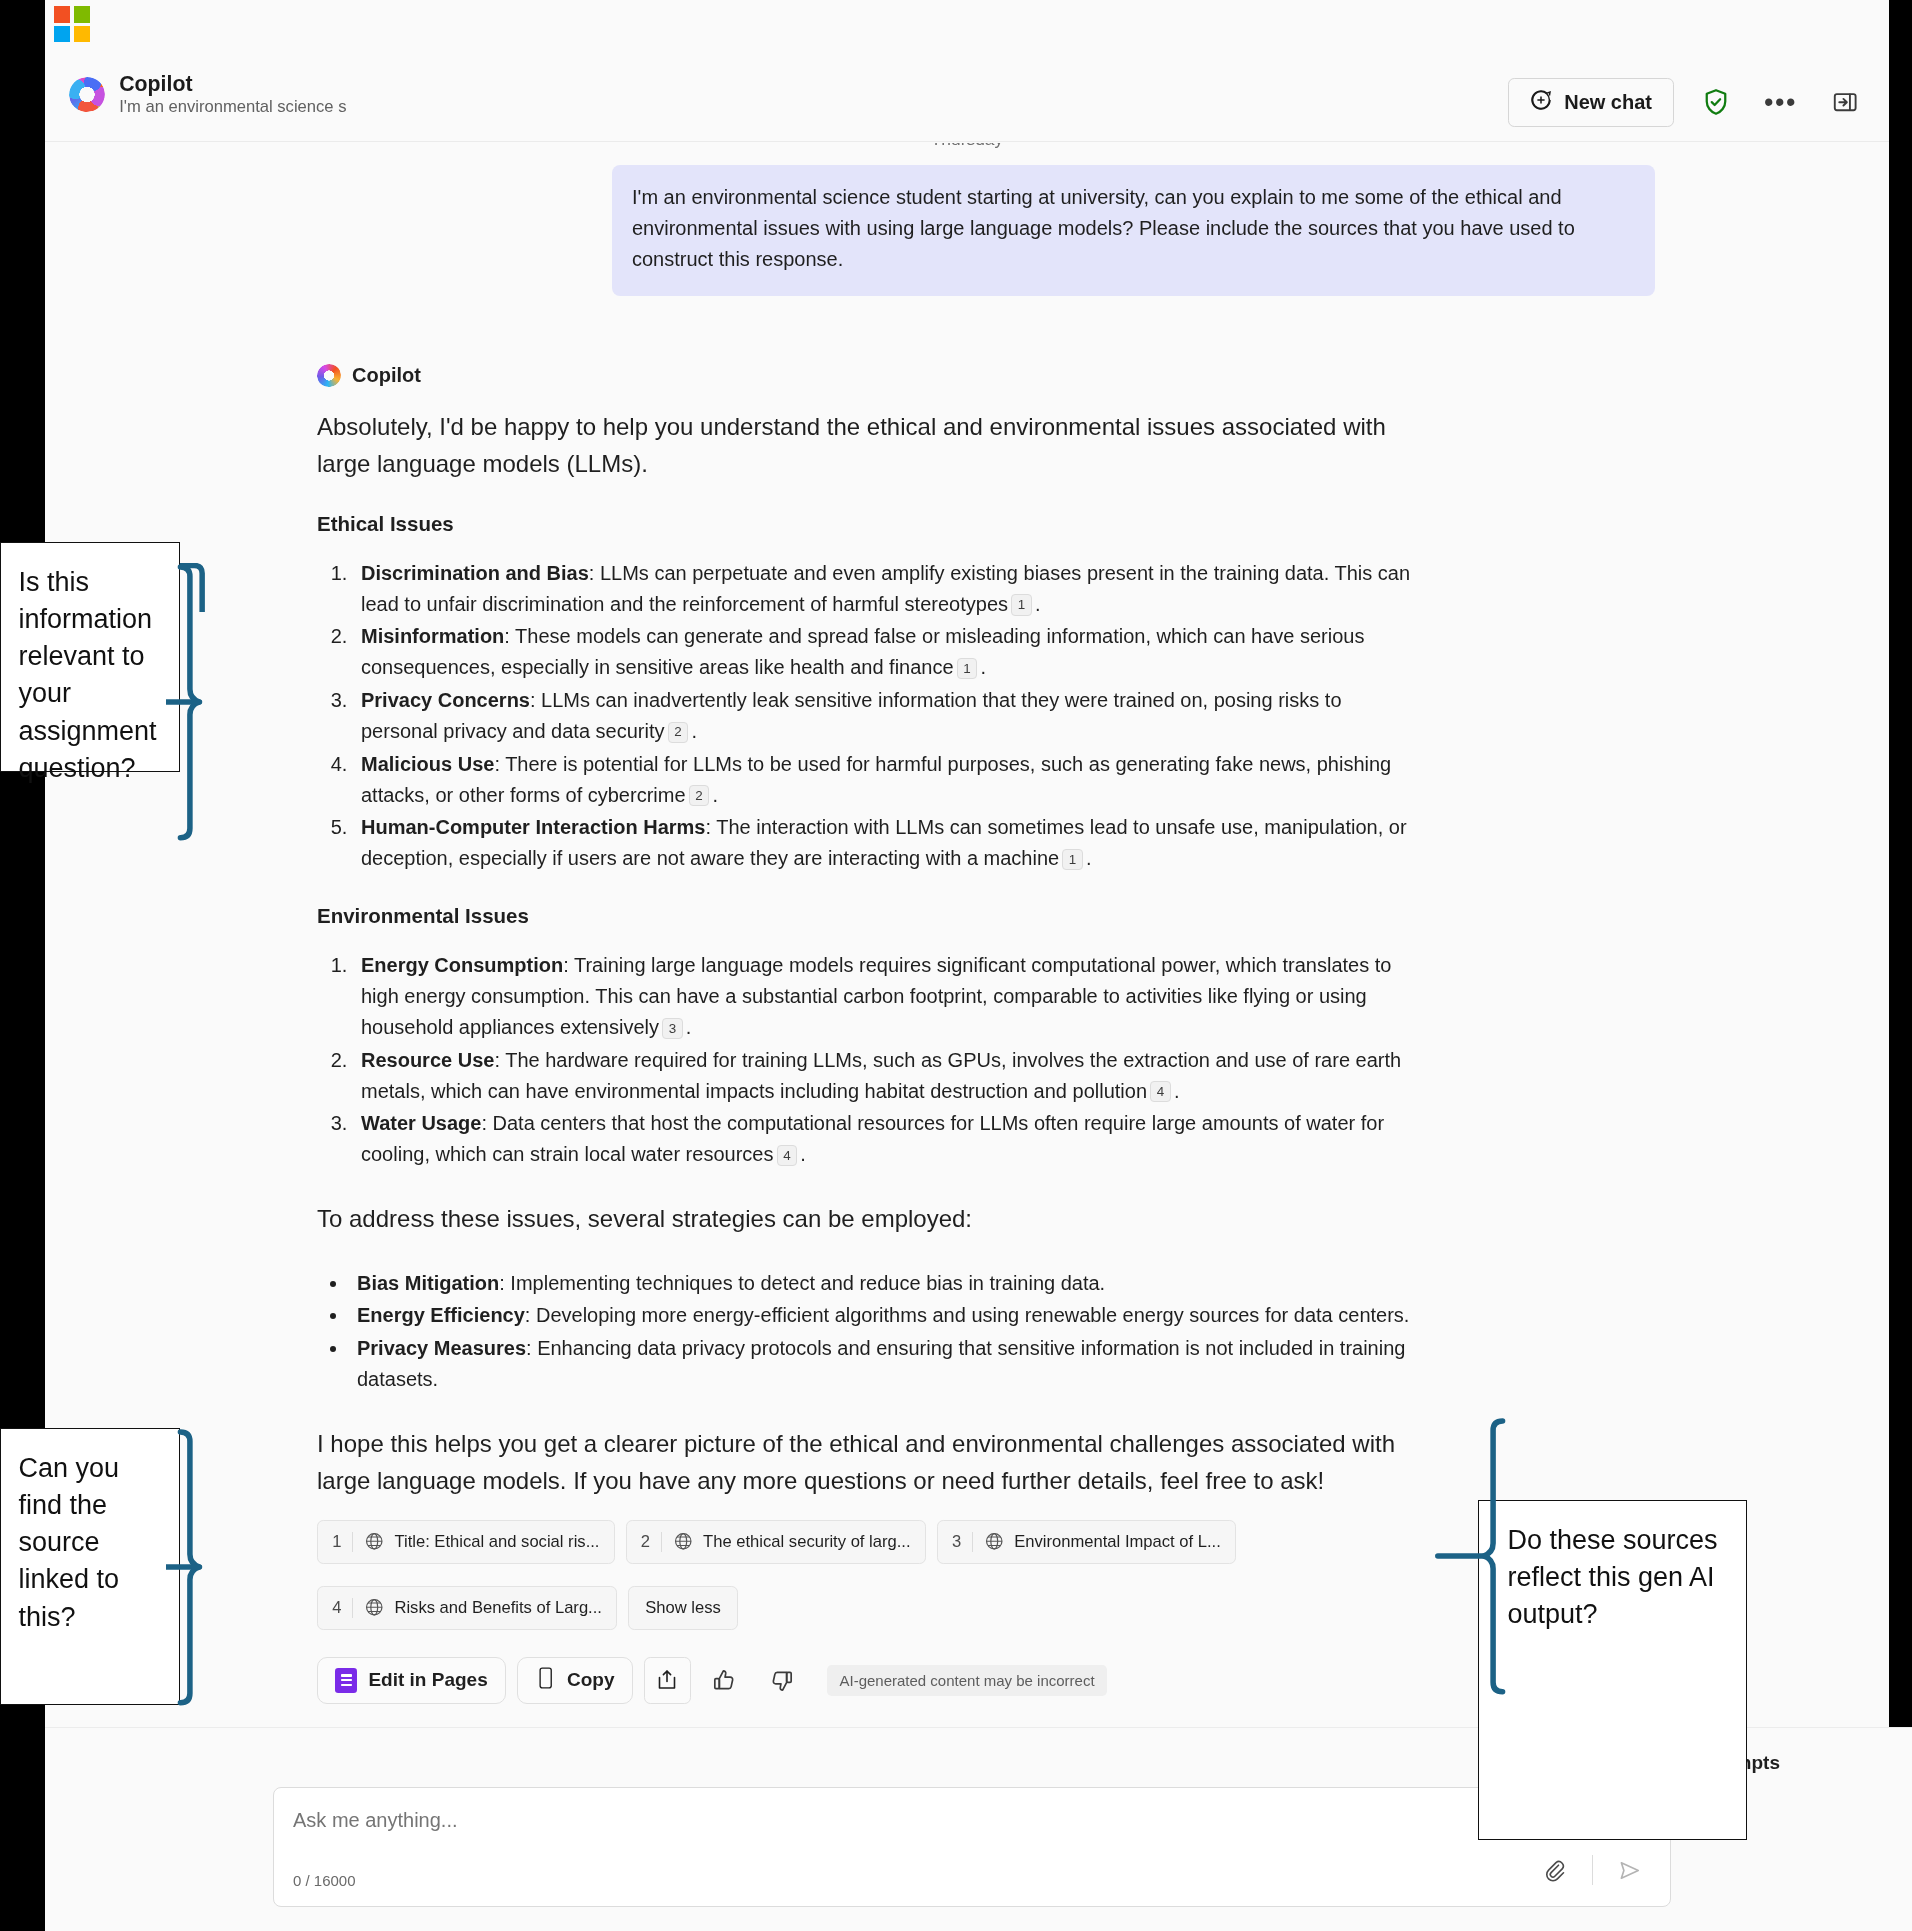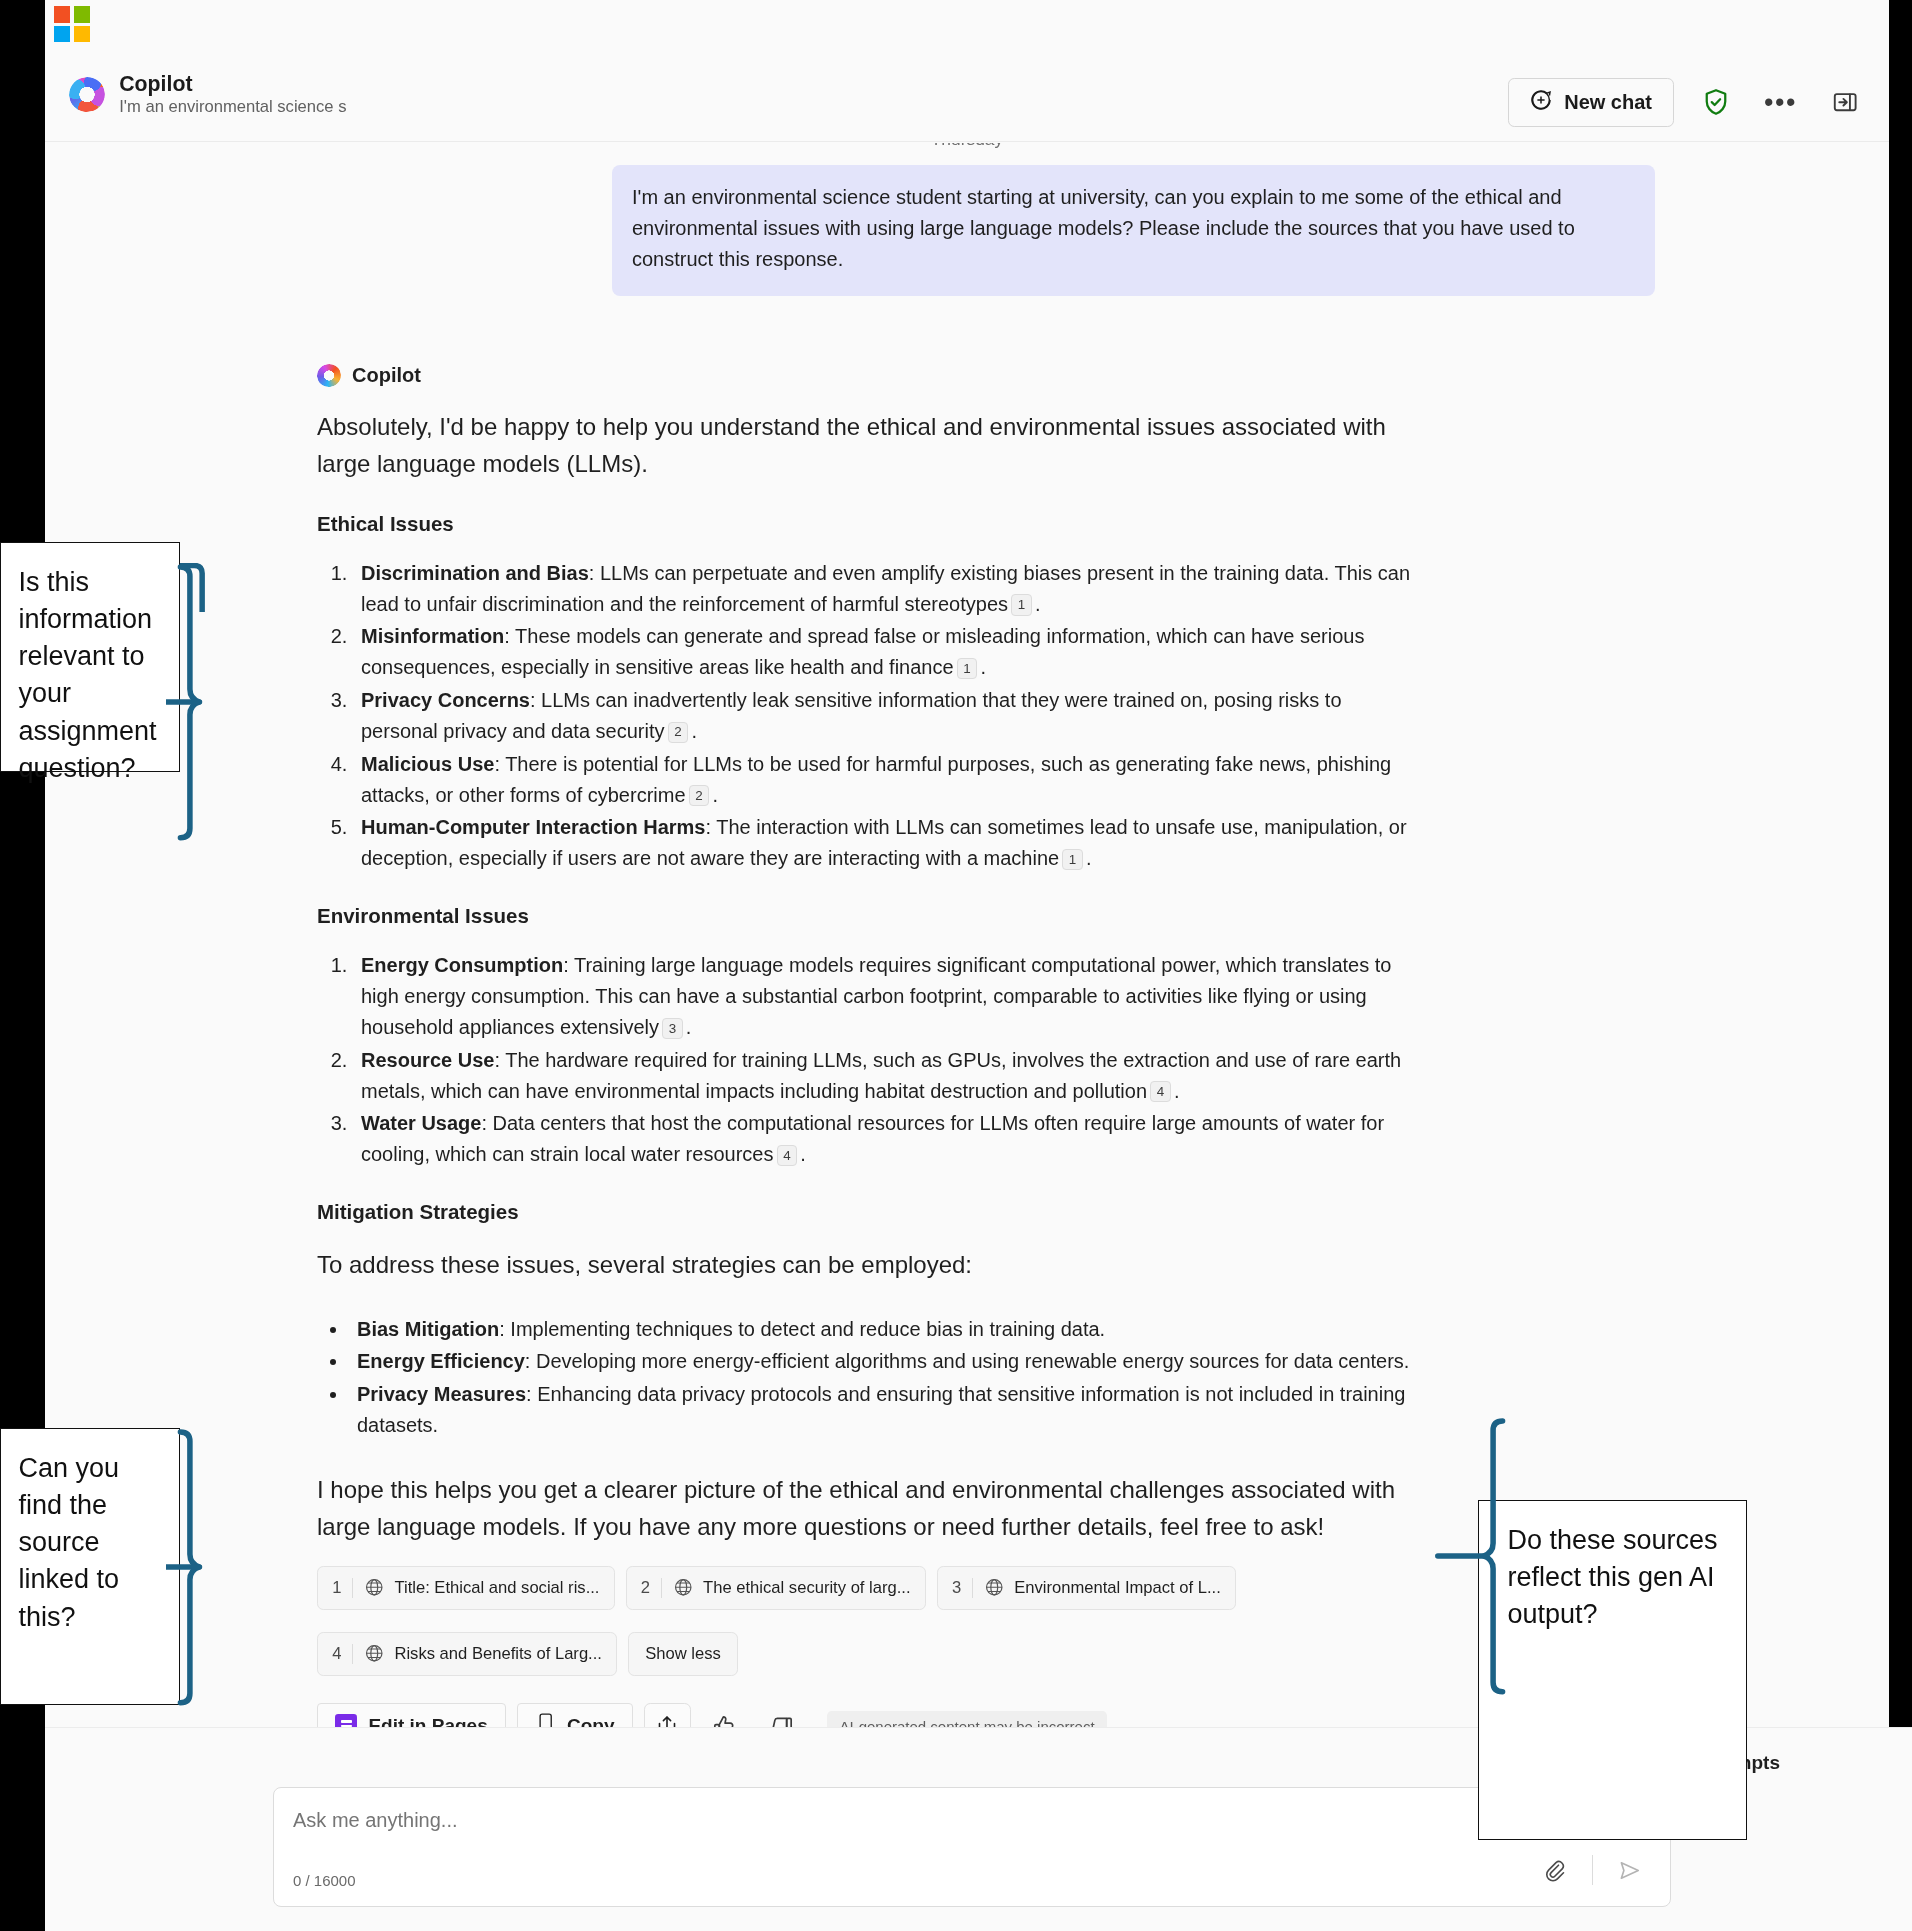--- a/index.html
+++ b/index.html
@@ -204,21 +204,21 @@
     border:0.8px solid #e3e3e3; border-radius:6.3px;
     background:#f6f6f6; cursor:pointer;
     font-size:16.6px; color:#1f1f1f;
   }
 
   
   .actionbar { display:flex; align-items:center; gap:11px; margin-top:27px; }
   .act-btn {
     display:flex; align-items:center; gap:11px;
     height:47px; padding:0 17.4px;
-    border:0.8px solid #e0e0e0; border-radius:4px;
+    border:0.8px solid #e0e0e0; border-radius:10px;
     background:#fbfbfb; cursor:pointer;
     font-size:19px; font-weight:600; color:#1f1f1f;
   }
   .act-icon-btn {
     width:47px;height:47px;
     display:flex;align-items:center;justify-content:center;
     border:0.8px solid #e0e0e0;border-radius:6.3px;background:#fbfbfb;cursor:pointer;
   }
   .act-plain {
     width:46px;height:46px;
@@ -365,21 +365,20 @@
         <li><span class="lbl">Human-Computer Interaction Harms</span><span>: The interaction with LLMs can sometimes lead to unsafe use, manipulation, or deception, especially if users are not aware they are interacting with a machine</span><span class="cite">1</span><span>.</span></li>
       </ol>
 
       <h3 class="a-h3">Environmental Issues</h3>
       <ol class="a-list">
         <li><span class="lbl">Energy Consumption</span><span>: Training large language models requires significant computational power, which translates to high energy consumption. This can have a substantial carbon footprint, comparable to activities like flying or using household appliances extensively</span><span class="cite">3</span><span>.</span></li>
         <li><span class="lbl">Resource Use</span><span>: The hardware required for training LLMs, such as GPUs, involves the extraction and use of rare earth metals, which can have environmental impacts including habitat destruction and pollution</span><span class="cite">4</span><span>.</span></li>
         <li><span class="lbl">Water Usage</span><span>: Data centers that host the computational resources for LLMs often require large amounts of water for cooling, which can strain local water resources</span><span class="cite">4</span><span>.</span></li>
       </ol>
 
-      <h3 class="a-h3">Mitigation Strategies</h3>
       <p class="a-para">To address these issues, several strategies can be employed:</p>
       <ul class="a-list">
         <li><span class="lbl">Bias Mitigation</span><span>: Implementing techniques to detect and reduce bias in training data.</span></li>
         <li><span class="lbl">Energy Efficiency</span><span>: Developing more energy-efficient algorithms and using renewable energy sources for data centers.</span></li>
         <li><span class="lbl">Privacy Measures</span><span>: Enhancing data privacy protocols and ensuring that sensitive information is not included in training datasets.</span></li>
       </ul>
 
       <p class="a-para" style="margin-bottom:20.5px">I hope this helps you get a clearer picture of the ethical and environmental challenges associated with large language models. If you have any more questions or need further details, feel free to ask!</p>
 
       <div class="chips">

